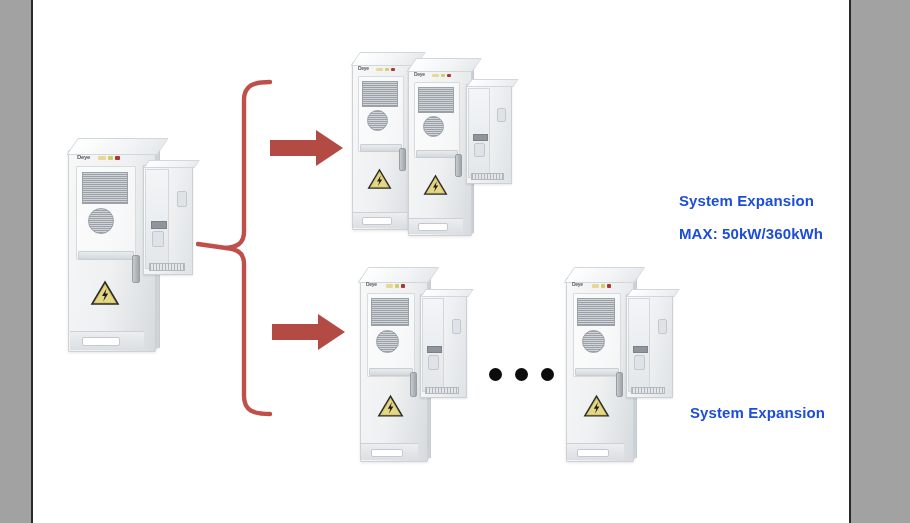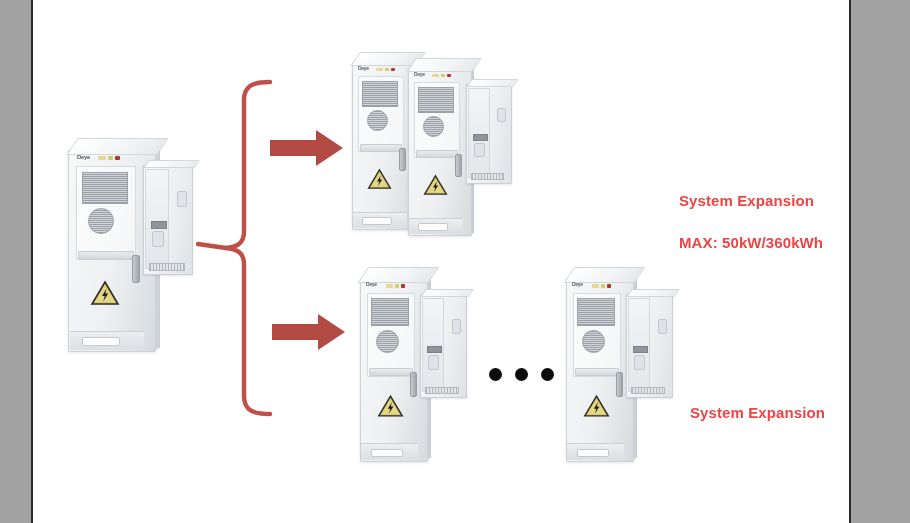--- a/index.html
+++ b/index.html
@@ -129,23 +129,23 @@
 
   
   .arrow{position:absolute;}
   .arrow svg{display:block;width:100%;height:100%;}
 
   
   .dots{position:absolute;display:flex;align-items:center;}
   .dots i{display:block;border-radius:50%;background:#0c0c0c;}
 
   
-  .caption{position:absolute;color:#ef4444;font-weight:700;white-space:nowrap;}
+  .caption{position:absolute;color:#1d4ed8;font-weight:700;white-space:nowrap;}
   .caption .l1{font-size:15px;line-height:22px;letter-spacing:.1px;}
-  .caption .l2{font-size:15px;line-height:22px;letter-spacing:.1px;margin-top:20px;}
+  .caption .l2{font-size:15px;line-height:22px;letter-spacing:.1px;margin-top:11px;}
 </style>
 </head>
 <body>
 
 <div id="stage">
 
   <div class="band band-left"></div>
   <div class="band-rule rule-left"></div>
   <div class="band band-right"></div>
   <div class="band-rule rule-right"></div>

